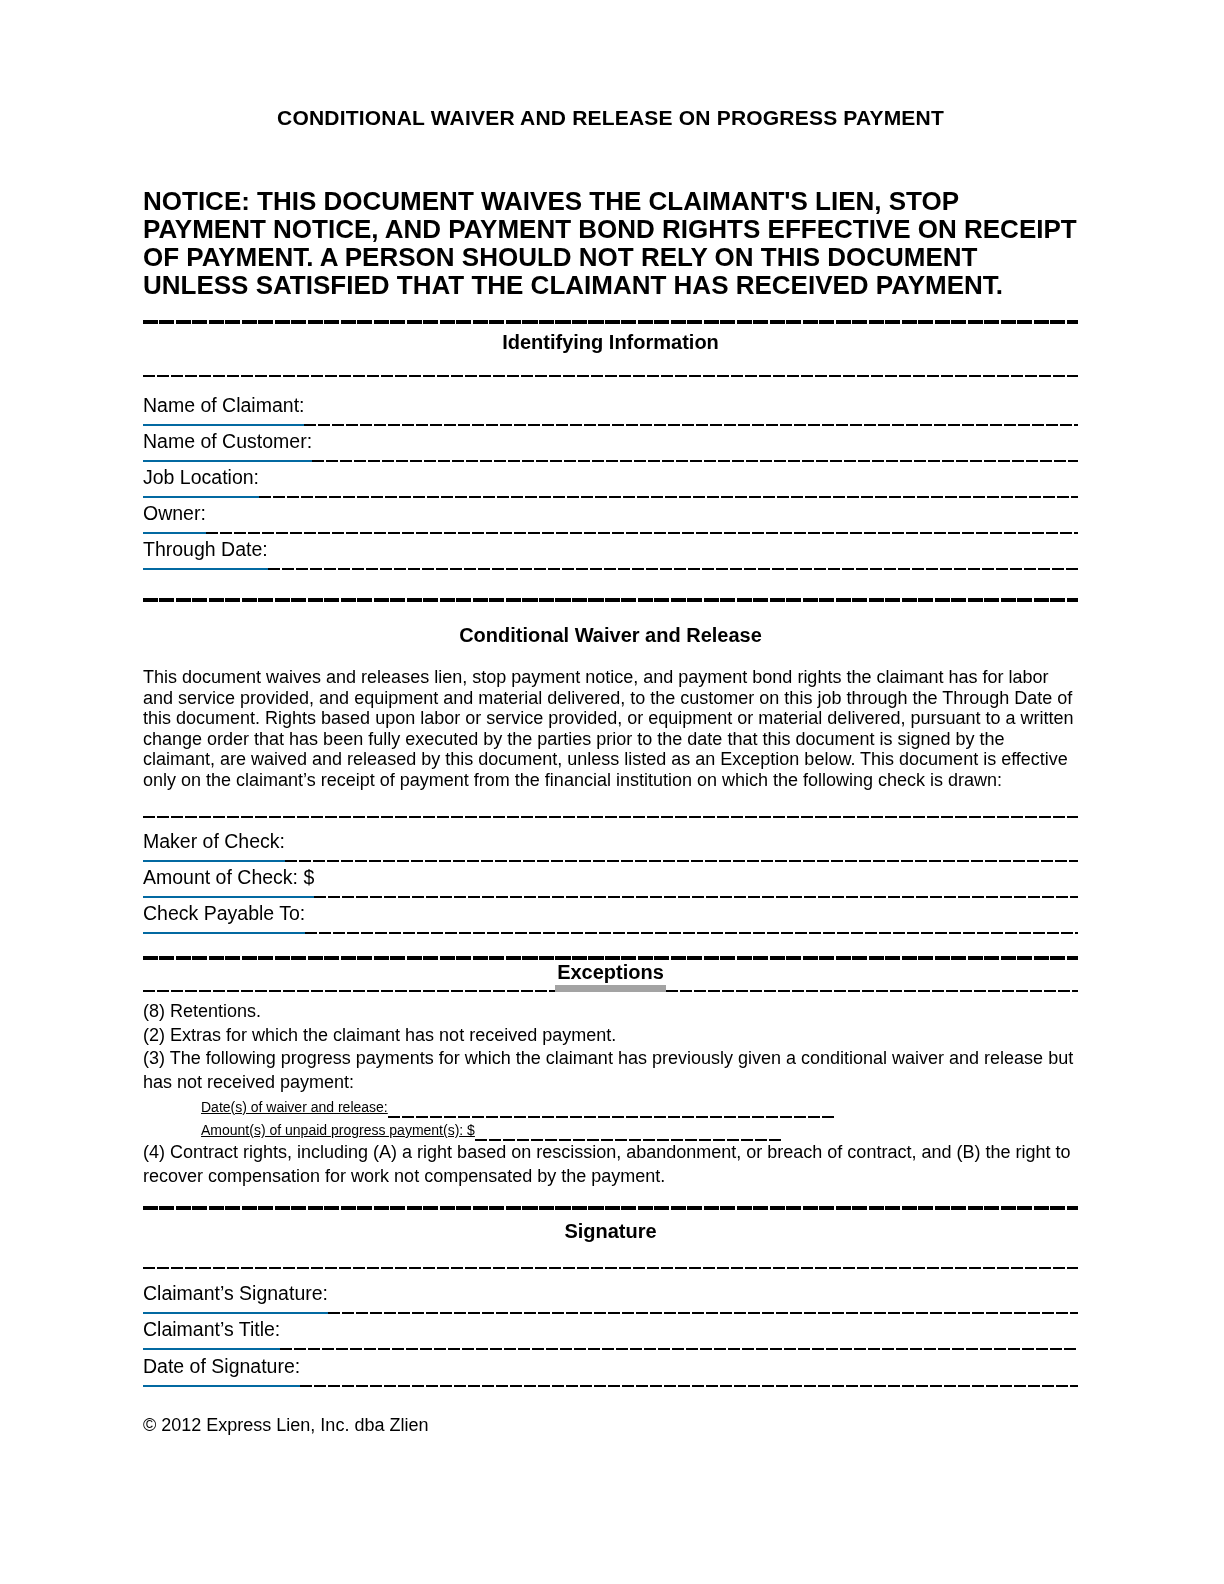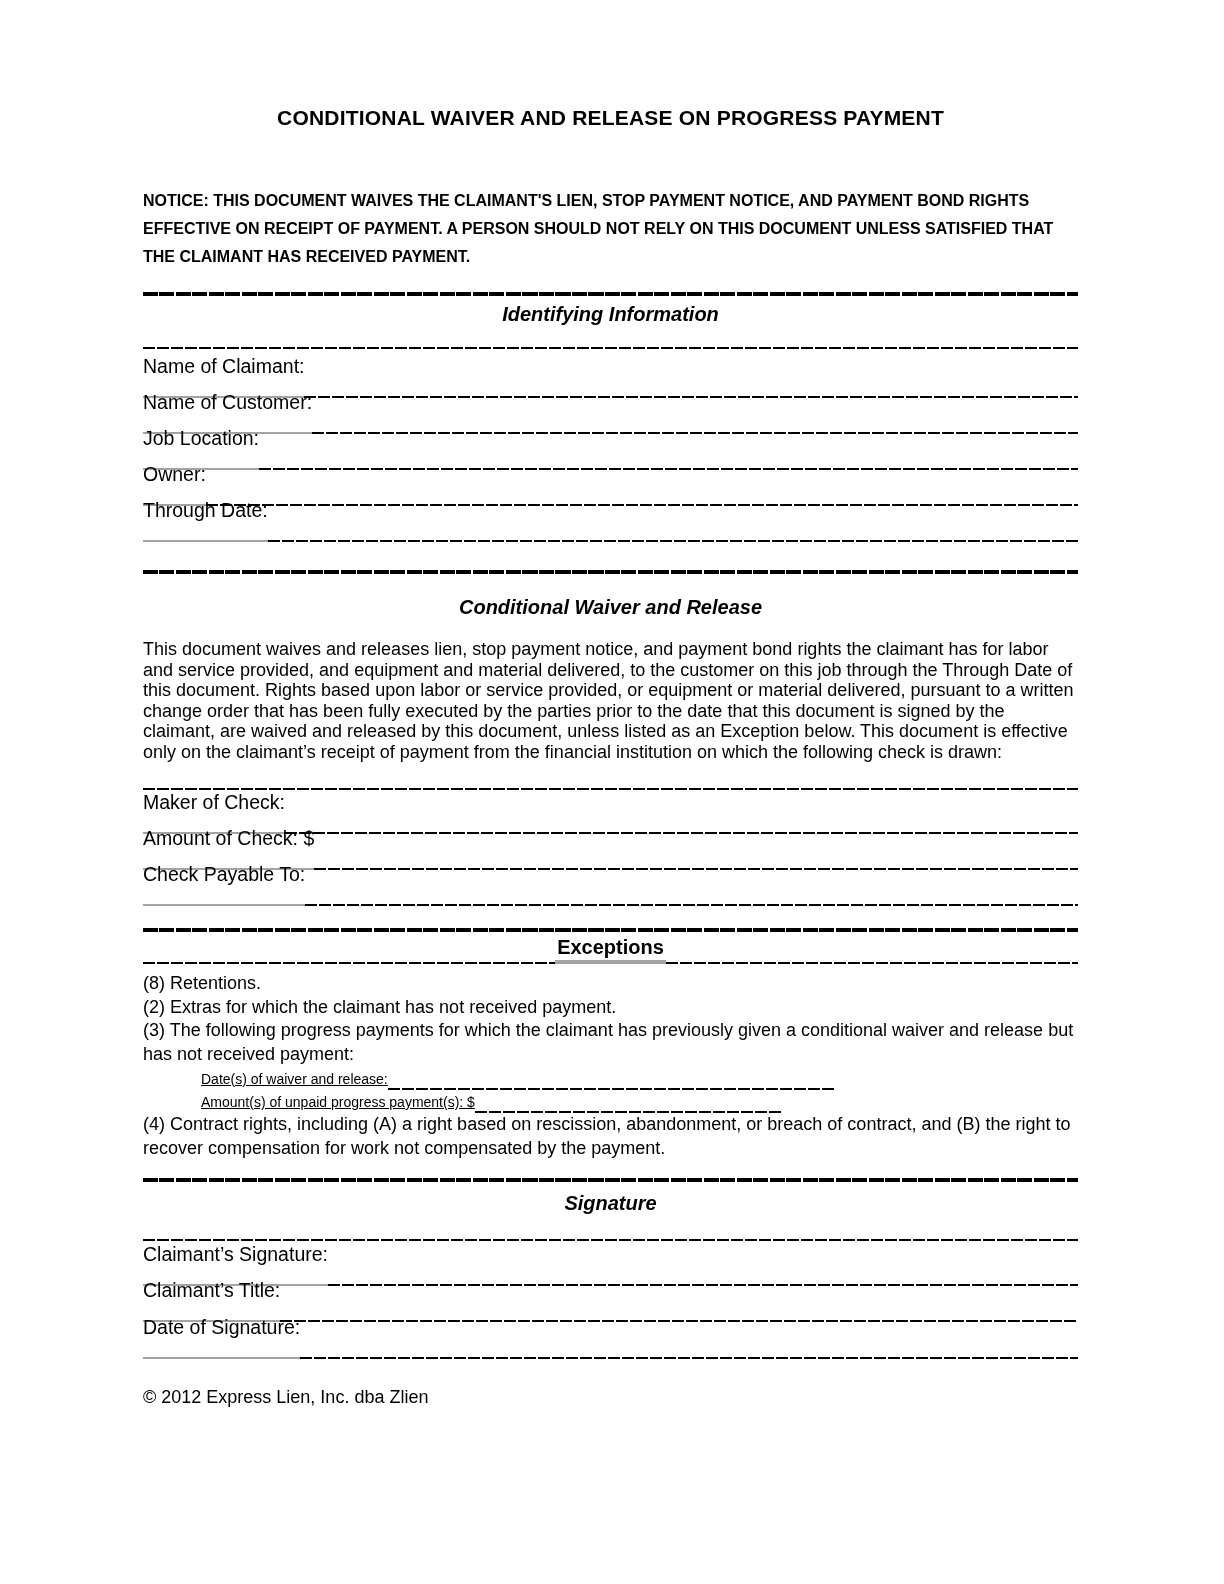--- a/index.html
+++ b/index.html
@@ -16,55 +16,54 @@
   .content { padding: 106px 146px 0 143px; }
 
   .doc-title {
     font-size: 21px;
     font-weight: bold;
     text-align: center;
     letter-spacing: 0.2px;
   }
   .notice {
     margin-top: 57px;
-    font-size: 16px;
+    font-size: 26px;
     font-weight: bold;
     line-height: 28px;
   }
 
   .hr-bold {
     height: 4px;
     background-image: repeating-linear-gradient(90deg, #000 0 15px, transparent 15px 16.5px);
   }
   .hr-thin {
     height: 2px;
     background-image: repeating-linear-gradient(90deg, #000 0 12px, transparent 12px 14px);
   }
   .mt-notice-rule { margin-top: 21px; }
 
   .section-heading {
     font-size: 20px;
     font-weight: bold;
     text-align: center;
-    font-style: italic;
   }
   .mt-ident-head { margin-top: 7px; }
   .mt-ident-rule { margin-top: 21px; }
 
   .field-group { margin-top: 13px; }
   .field-row {
     display: flex;
     align-items: flex-end;
     height: 36px;
   }
   .field-label {
     font-size: 19.5px;
     line-height: 24px;
-    border-bottom: 2px solid #a3a3a3;
-    padding-bottom: 18px;
+    border-bottom: 2px solid #0369a1;
+    padding-bottom: 7px;
     white-space: nowrap;
   }
   .blank {
     flex: 1;
     height: 2px;
     background-image: repeating-linear-gradient(90deg, #000 0 12px, transparent 12px 14px);
   }
   .blank-fixed-a { flex: none; width: 446px; }
   .blank-fixed-b { flex: none; width: 308px; }
 
@@ -81,21 +80,21 @@
   .mt-exc-rule { margin-top: 22px; }
   .exceptions-heading-row {
     display: flex;
     align-items: flex-end;
     margin-top: 6px;
     height: 26px;
   }
   .exceptions-heading {
     font-size: 20px;
     font-weight: bold;
-    border-bottom: 4px solid #a3a3a3;
+    border-bottom: 7px solid #a3a3a3;
     padding: 0 2px 1px 2px;
     white-space: nowrap;
   }
   .ex-body { margin-top: 8px; font-size: 18px; line-height: 23.5px; }
   .ex-line { }
   .sub-field-row {
     display: flex;
     align-items: flex-end;
     height: 23.5px;
     margin-left: 58px;

